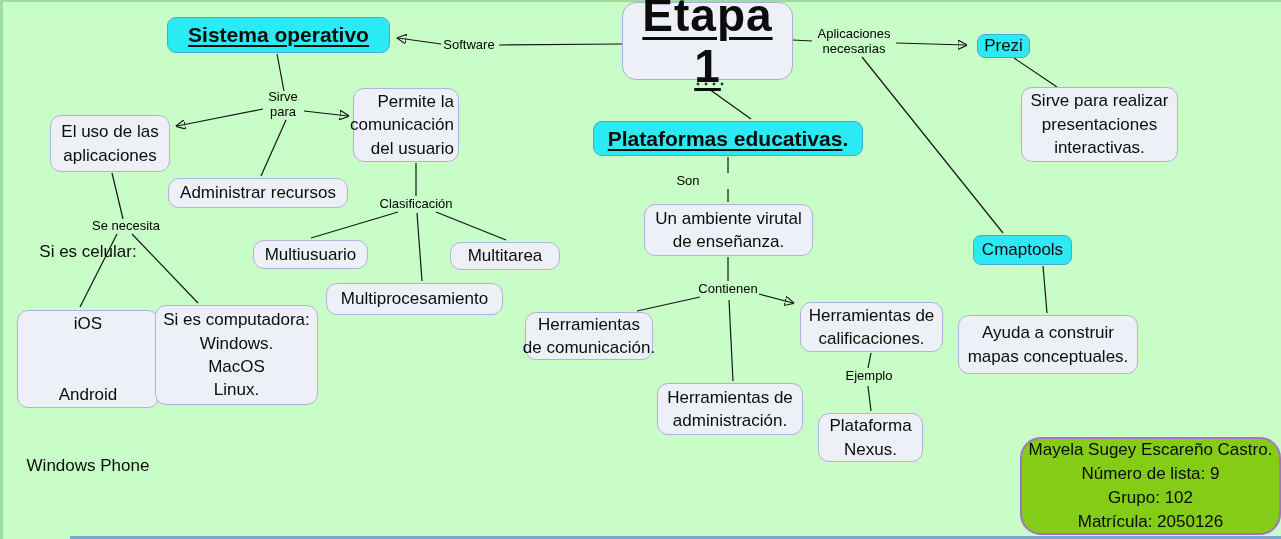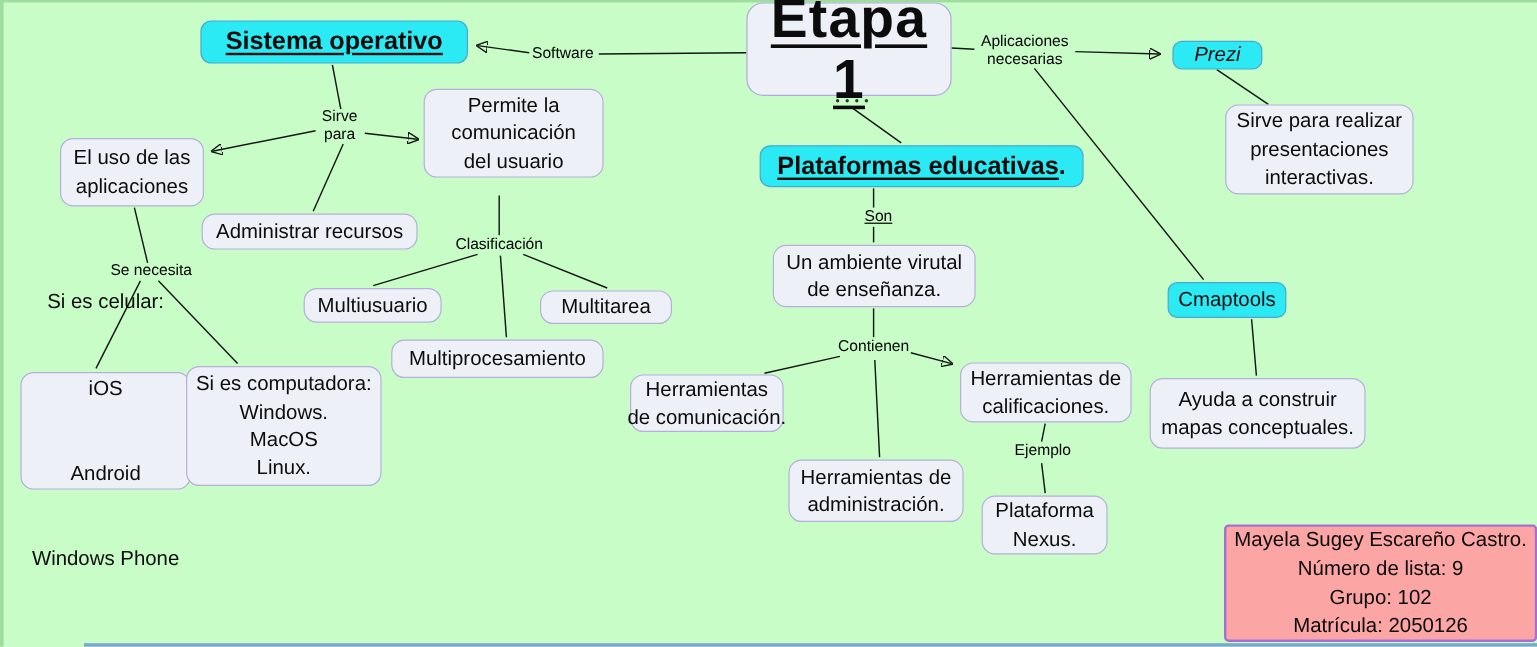--- a/index.html
+++ b/index.html
@@ -27,58 +27,58 @@
     border-radius:9px; line-height:1.1;
   }
   .topic .u{text-decoration:underline; text-decoration-thickness:1.5px; text-underline-offset:3px;}
   .plain-topic{background:#2beaf3; border:1.5px solid #4ba7d1; border-radius:8px; font-size:17px; line-height:1.1;}
   .title-node{
     background:#eef0f8; border:1.5px solid #b2aad8; border-radius:14px;
     font-size:46px; font-weight:bold; letter-spacing:1px; line-height:1.1;
   }
   .title-node .u{text-decoration:underline; text-decoration-thickness:3px; text-underline-offset:6px;}
   .info-node{
-    background:#fca5a5; border:2px solid #a571d0; border-radius:4px;
+    background:#84cc16; border:2px solid #a571d0; border-radius:21px;
     font-size:17px; line-height:1.4; color:#0a0a0a;
   }
   .lbl{
     position:absolute; transform:translate(-50%,-50%);
     font-size:13px; color:#000; text-align:center; line-height:1.15; white-space:nowrap;
   }
 
   
   .p-etapa{left:622px;top:2px;width:171px;height:78px;}
   .p-sistema{left:167px;top:17px;width:223px;height:36px;}
-  .p-permite{left:353px;top:74px;width:150px;height:74px;}
+  .p-permite{left:353px;top:88px;width:106px;height:74px;align-items:flex-end;}
   .p-eluso{left:50px;top:115px;width:120px;height:57px;}
   .p-administrar{left:168px;top:178px;width:180px;height:30px;}
   .p-multiusuario{left:253px;top:240px;width:115px;height:29px;}
   .p-multitarea{left:450px;top:242px;width:110px;height:28px;}
   .p-multiproc{left:326px;top:283px;width:177px;height:32px;}
   .p-celular{left:17px;top:310px;width:142px;height:98px;gap:48px;}
   .p-computadora{left:155px;top:305px;width:163px;height:100px;}
-  .p-plataformas{left:593px;top:121px;width:270px;height:35px;margin-left:40px;}
+  .p-plataformas{left:593px;top:121px;width:270px;height:35px;}
   .p-ambiente{left:644px;top:204px;width:169px;height:52px;}
   .p-hcom{left:525px;top:312px;width:128px;height:48px;}
   .p-hcal{left:800px;top:302px;width:143px;height:50px;}
   .p-hadm{left:657px;top:383px;width:146px;height:52px;}
   .p-nexus{left:818px;top:413px;width:105px;height:49px;}
-  .p-prezi{left:977px;top:34px;width:75px;height:24px;font-style:italic;}
+  .p-prezi{left:977px;top:34px;width:53px;height:24px;}
   .p-prezidesc{left:1021px;top:87px;width:157px;height:75px;}
   .p-cmaptools{left:973px;top:235px;width:99px;height:30px;}
   .p-ayuda{left:958px;top:315px;width:180px;height:59px;}
   .p-info{left:1020px;top:437px;width:261px;height:98px;}
 
   
   .l-software{left:469px;top:45px;}
   .l-aplicaciones{left:854px;top:42px;}
   .l-sirve{left:283px;top:105px;}
   .l-senecesita{left:126px;top:226px;}
   .l-clasificacion{left:416px;top:204px;}
-  .l-son{left:732px;top:181px;text-decoration:underline;}
+  .l-son{left:688px;top:181px;}
   .l-contienen{left:728px;top:289px;}
   .l-ejemplo{left:869px;top:376px;}
 </style>
 </head>
 <body>
 
 <div class="canvas">
 
   <svg class="links" viewBox="0 0 1281 539">
     <defs>

